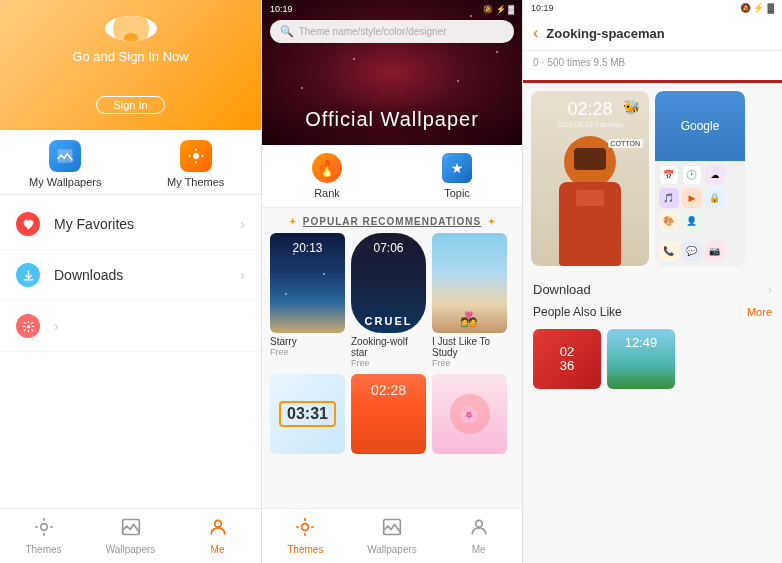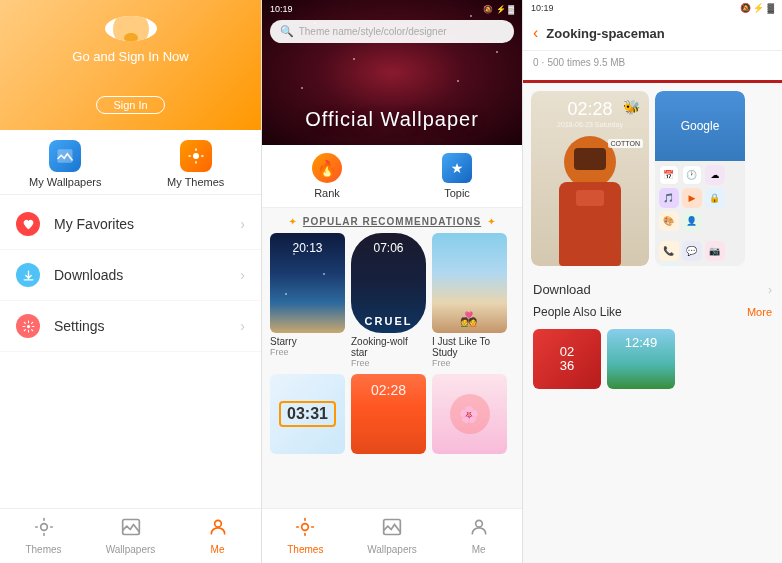--- a/index.html
+++ b/index.html
@@ -653,21 +653,20 @@
       <span class="menu-item-label">Downloads</span>
       <span class="menu-chevron">›</span>
     </div>
     <div class="menu-item">
       <div class="menu-item-icon icon-settings">
         <svg width="13" height="13" viewBox="0 0 24 24" fill="none">
             <circle cx="12" cy="12" r="3" fill="white"></circle>
             <path d="M12 2v3M12 19v3M2 12h3M19 12h3M4.22 4.22l2.12 2.12M17.66 17.66l2.12 2.12M4.22 19.78l2.12-2.12M17.66 6.34l2.12-2.12" stroke="white" stroke-width="2" stroke-linecap="round"></path>
           </svg>
       </div>
-      <span class="menu-item-label">Settings</span>
       <span class="menu-chevron">›</span>
     </div>
   </div>
 
   <div class="panel1-navbar">
     <div class="navbar-item">
       <span class="navbar-icon">
         <svg width="20" height="20" viewBox="0 0 24 24" fill="none">
             <circle cx="12" cy="12" r="4" stroke="#999" stroke-width="2"></circle>
             <path d="M12 2v2M12 20v2M2 12h2M20 12h2" stroke="#999" stroke-width="2" stroke-linecap="round"></path>

